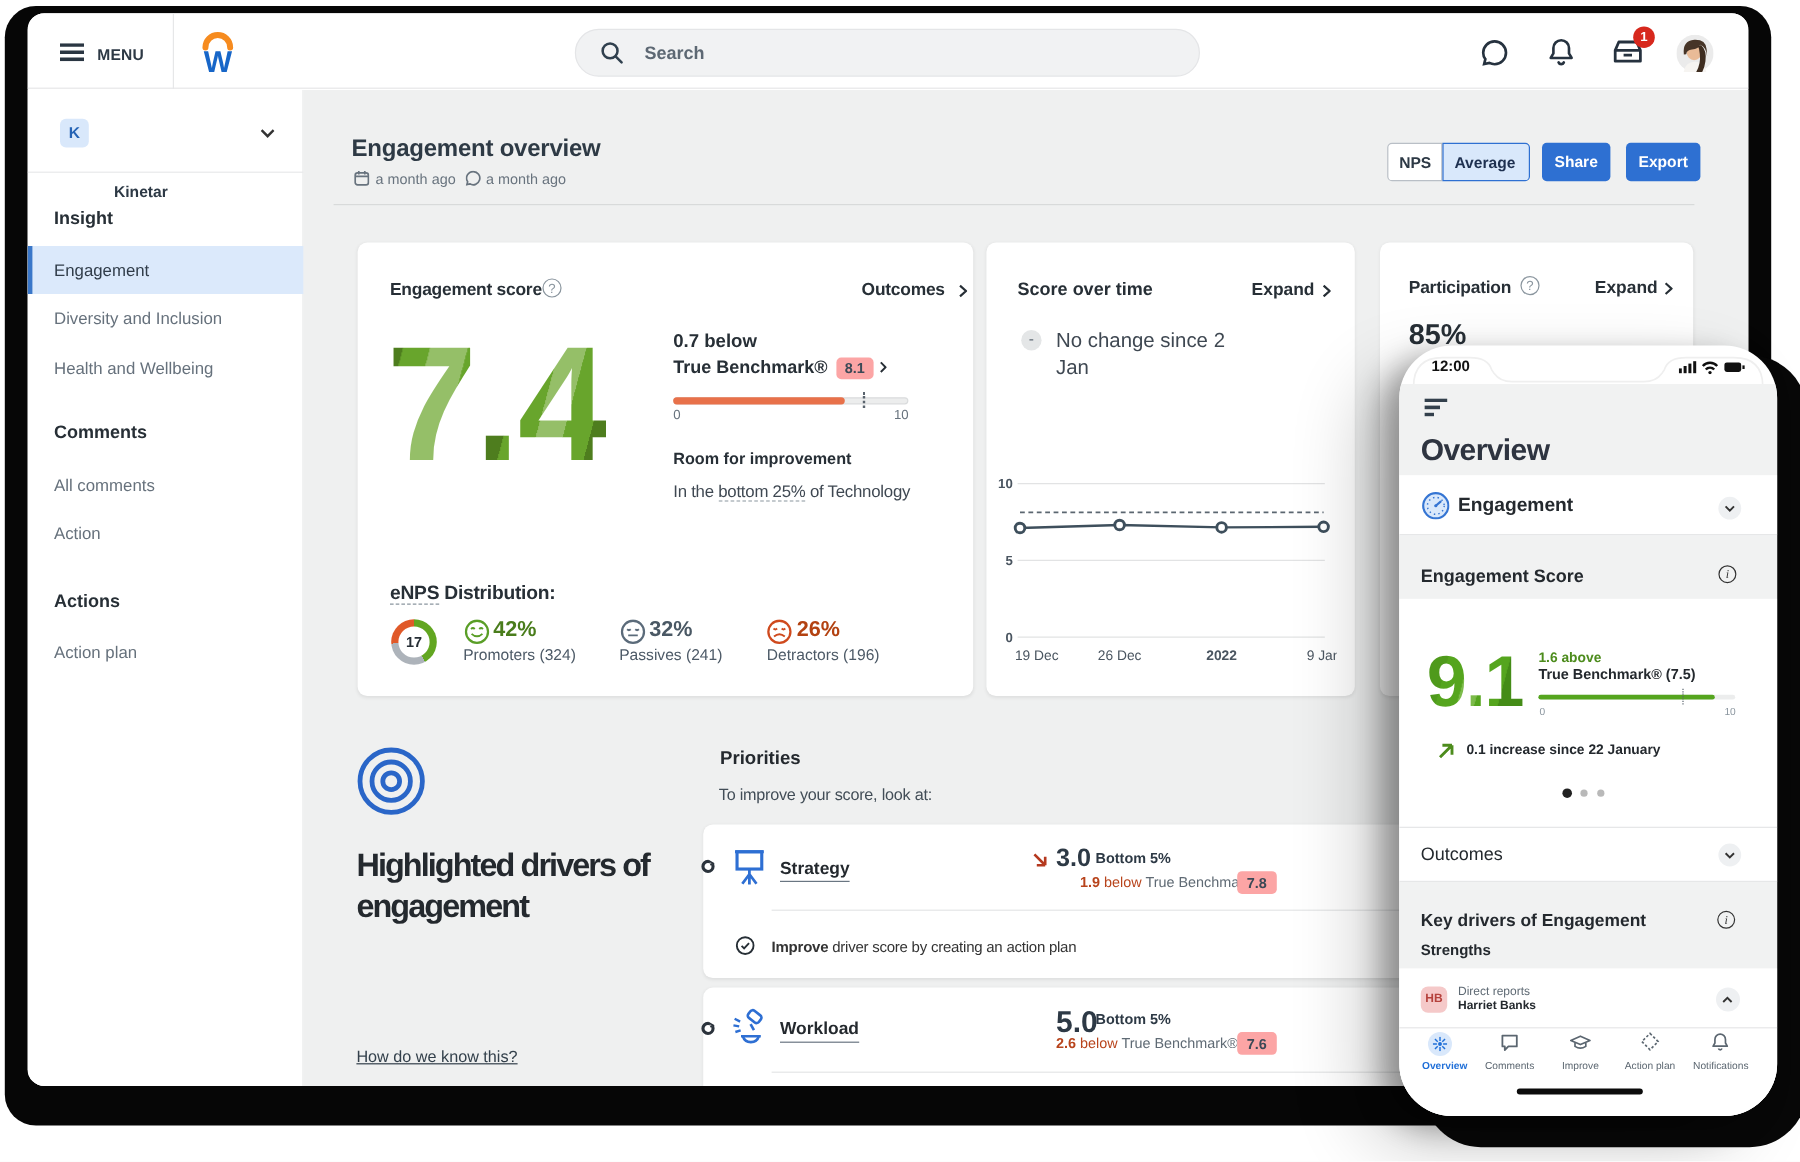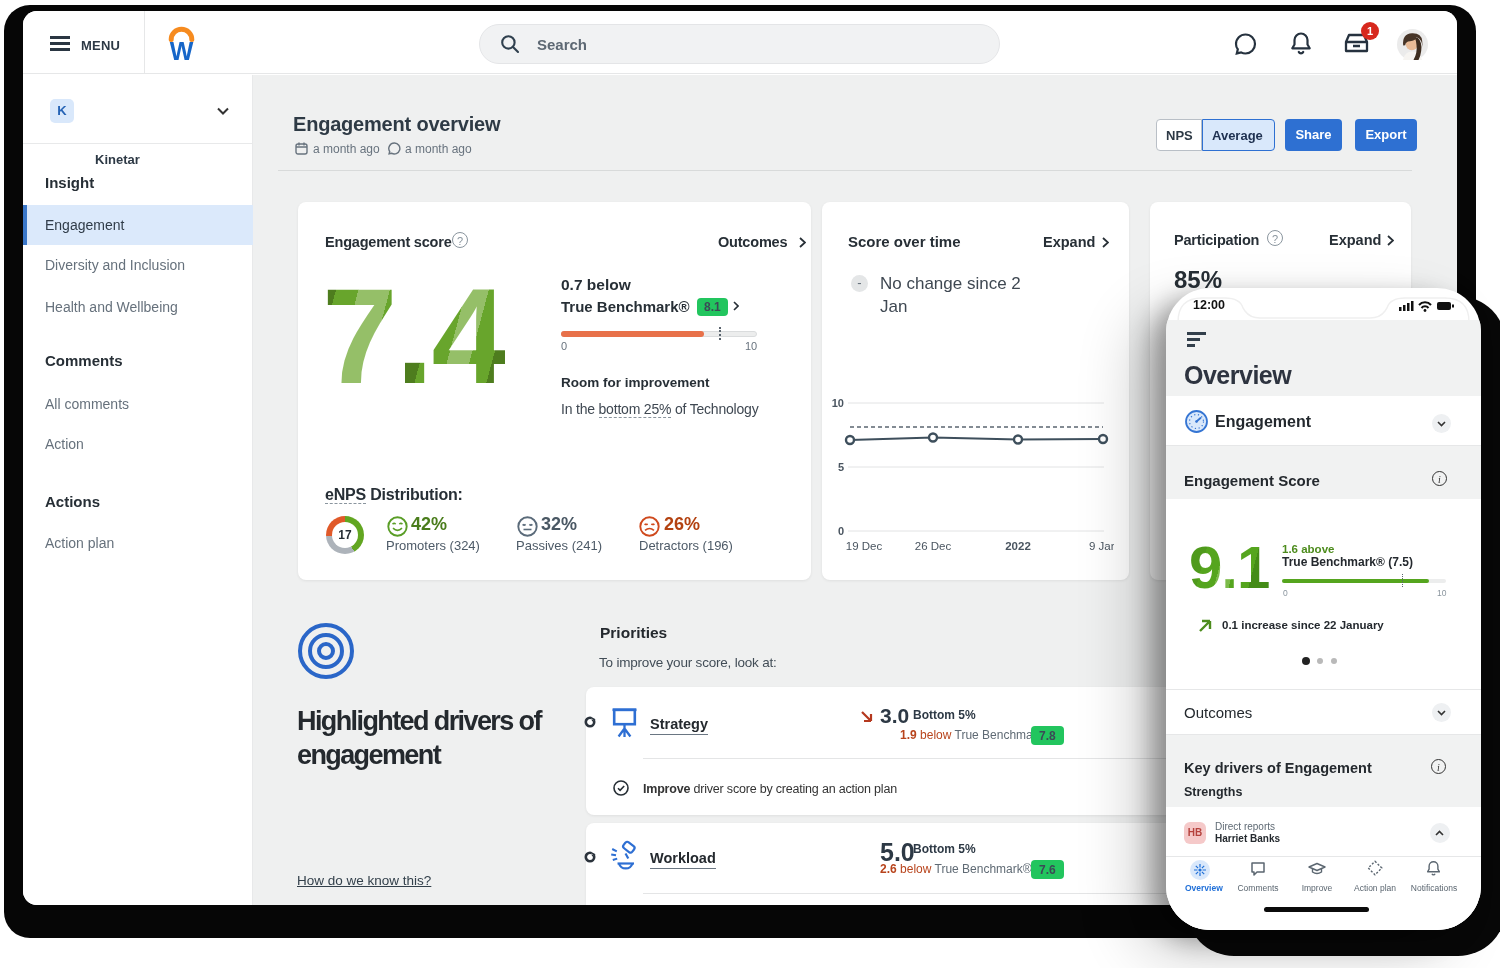--- a/index.html
+++ b/index.html
@@ -6,21 +6,21 @@
   *{box-sizing:border-box;font-family:"Liberation Sans",sans-serif;}
   .stage{position:relative;width:1500px;height:968px;overflow:hidden;background:#fff;}
   .frame{position:absolute;left:4px;top:5px;width:1472px;height:933px;background:#060606;border-radius:26px;}
   .app{position:absolute;left:23px;top:11px;width:1434px;height:894px;background:#fff;border-radius:14px;overflow:hidden;}
   .pg{position:absolute;left:-23px;top:-11px;width:1500px;height:968px;}
   .abs{position:absolute;}
   .b{font-weight:bold;}
   .dark{color:#2d3945;}
   .gray{color:#5f6a75;}
   .card{position:absolute;background:#fff;border-radius:8px;box-shadow:0 1px 3px rgba(0,0,0,.07);}
-  .pill{display:inline-block;background:#22c55e;border-radius:4px;font-weight:bold;color:#3c4956;}
+  .pill{display:inline-block;background:#fca5a5;border-radius:4px;font-weight:bold;color:#3c4956;}
 </style>
 </head>
 <body>
 <div class="stage">
   <div class="frame"></div>
   <div class="app">
       <div class="pg">
 
     <div class="abs" id="topbar" style="left:23px;top:11px;width:1434px;height:63px;background:#fff;border-bottom:1px solid #e6e7e8;"></div>
     <div class="abs" style="left:144px;top:11px;width:1px;height:63px;background:#e6e7e8;"></div>

